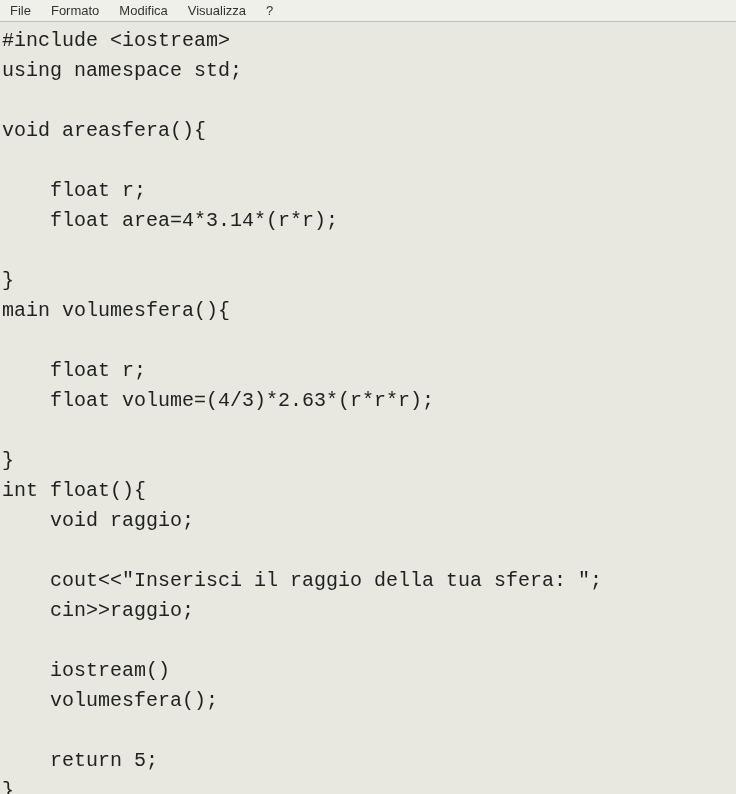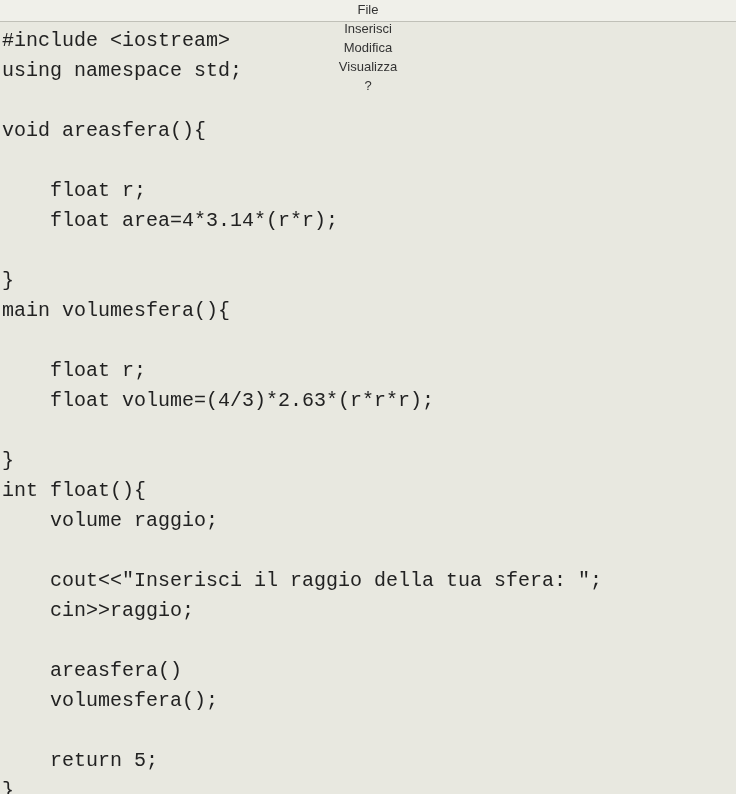--- a/index.html
+++ b/index.html
@@ -15,42 +15,41 @@
       overflow: hidden;
     }
     .menubar {
       display: flex;
       background: #f0f0ea;
       border-bottom: 1px solid #c0c0b8;
       height: 22px;
       align-items: center;
       font-size: 13px;
       color: #333;
-      flex-direction: column;
     }
     .menu-item {
       padding: 2px 10px;
       cursor: pointer;
     }
     .editor {
       padding: 4px 2px;
       font-family: "Courier New", monospace;
       font-size: 20px;
       line-height: 1.5;
       color: #222;
       white-space: pre;
       background: #e8e8e0;
     }
   </style>
 </head>
 <body>
 
 <div class="menubar">
   <div class="menu-item">File</div>
-  <div class="menu-item">Inserisci</div>
+  <div class="menu-item">Formato</div>
   <div class="menu-item">Modifica</div>
   <div class="menu-item">Visualizza</div>
   <div class="menu-item">?</div>
 </div>
 
 <div class="editor"><span>#include &lt;iostream&gt;</span>
 <span>using namespace std;</span>
 <span></span>
 <span>void areasfera(){</span>
 <span></span>
@@ -58,22 +57,22 @@
 <span>    float area=4*3.14*(r*r);</span>
 <span></span>
 <span>}</span>
 <span>main volumesfera(){</span>
 <span></span>
 <span>    float r;</span>
 <span>    float volume=(4/3)*2.63*(r*r*r);</span>
 <span></span>
 <span>}</span>
 <span>int float(){</span>
-<span>    volume raggio;</span>
+<span>    void raggio;</span>
 <span></span>
 <span>    cout&lt;&lt;"Inserisci il raggio della tua sfera: ";</span>
 <span>    cin&gt;&gt;raggio;</span>
 <span></span>
-<span>    areasfera()</span>
+<span>    iostream()</span>
 <span>    volumesfera();</span>
 <span></span>
 <span>    return 5;</span>
 <span>}</span></div>
 
 </body></html>

